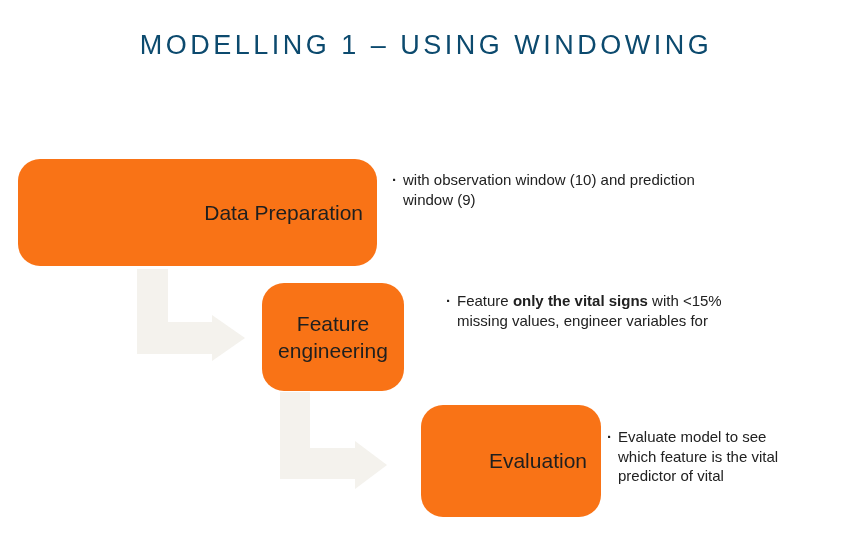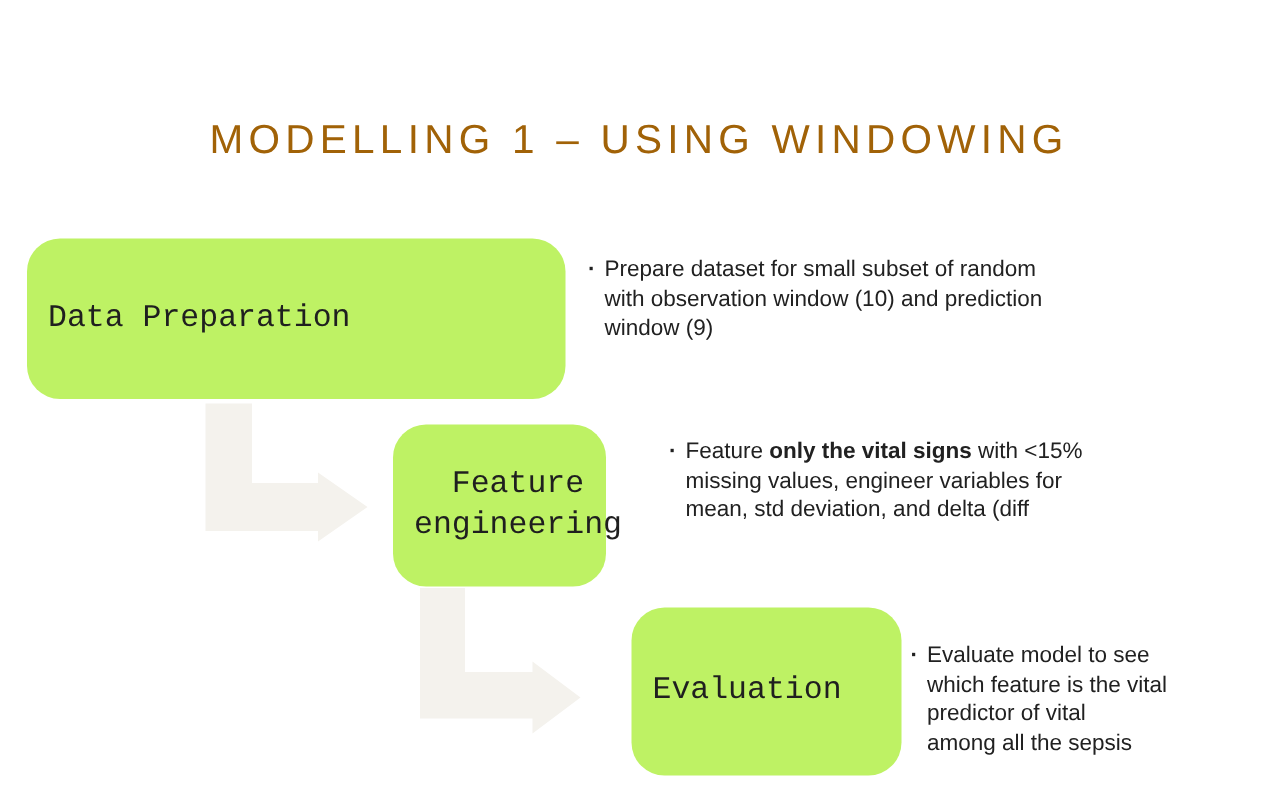--- a/index.html
+++ b/index.html
@@ -18,38 +18,36 @@
   }
   .slide-title {
     position: absolute;
     top: 30px;
     left: 0;
     width: 852px;
     text-align: center;
     font-size: 27px;
     letter-spacing: 3.5px;
     font-weight: 400;
-    color: #a16207;
+    color: #0c4a6e;
     white-space: nowrap;
-    margin-top: 48px;
   }
   .arrow-layer {
     position: absolute;
     inset: 0;
     pointer-events: none;
   }
   .step-box {
     position: absolute;
-    background: #bef264;
+    background: #f97316;
     border-radius: 22px;
     display: flex;
     align-items: center;
-    justify-content: flex-start;
+    justify-content: flex-end;
     text-align: center;
-    font-family: Liberation Mono, monospace;
   }
   .step-label {
     font-size: 21px;
     line-height: 1.3;
     color: #1f1f1f;
     font-weight: 400;
     padding: 0 14px;
   }
   .box-1 { left: 18px;  top: 159px; width: 359px; height: 107px; }
   .box-2 { left: 262px; top: 283px; width: 142px; height: 108px; }
@@ -95,38 +93,35 @@
     <div class="step-label">Feature engineering</div>
   </div>
 
   <div class="step-box box-3">
     <div class="step-label">Evaluation</div>
   </div>
 
   <div class="bullet-block bullet-1">
     <span class="bullet-marker">·</span>
     <div class="bullet-lines">
-      <div class="line">Prepare dataset for small subset of random</div>
       <div class="line">with observation window (10) and prediction</div>
       <div class="line">window (9)</div>
     </div>
   </div>
 
   <div class="bullet-block bullet-2">
     <span class="bullet-marker">·</span>
     <div class="bullet-lines">
       <div class="line"><span>Feature </span><span class="bold-seg">only the vital signs</span><span> with &lt;15%</span></div>
       <div class="line">missing values, engineer variables for</div>
-      <div class="line">mean, std deviation, and delta (diff</div>
     </div>
   </div>
 
   <div class="bullet-block bullet-3">
     <span class="bullet-marker">·</span>
     <div class="bullet-lines">
       <div class="line">Evaluate model to see</div>
       <div class="line">which feature is the vital</div>
       <div class="line">predictor of vital</div>
-      <div class="line">among all the sepsis</div>
     </div>
   </div>
 
 </div>
 
 </body></html>

